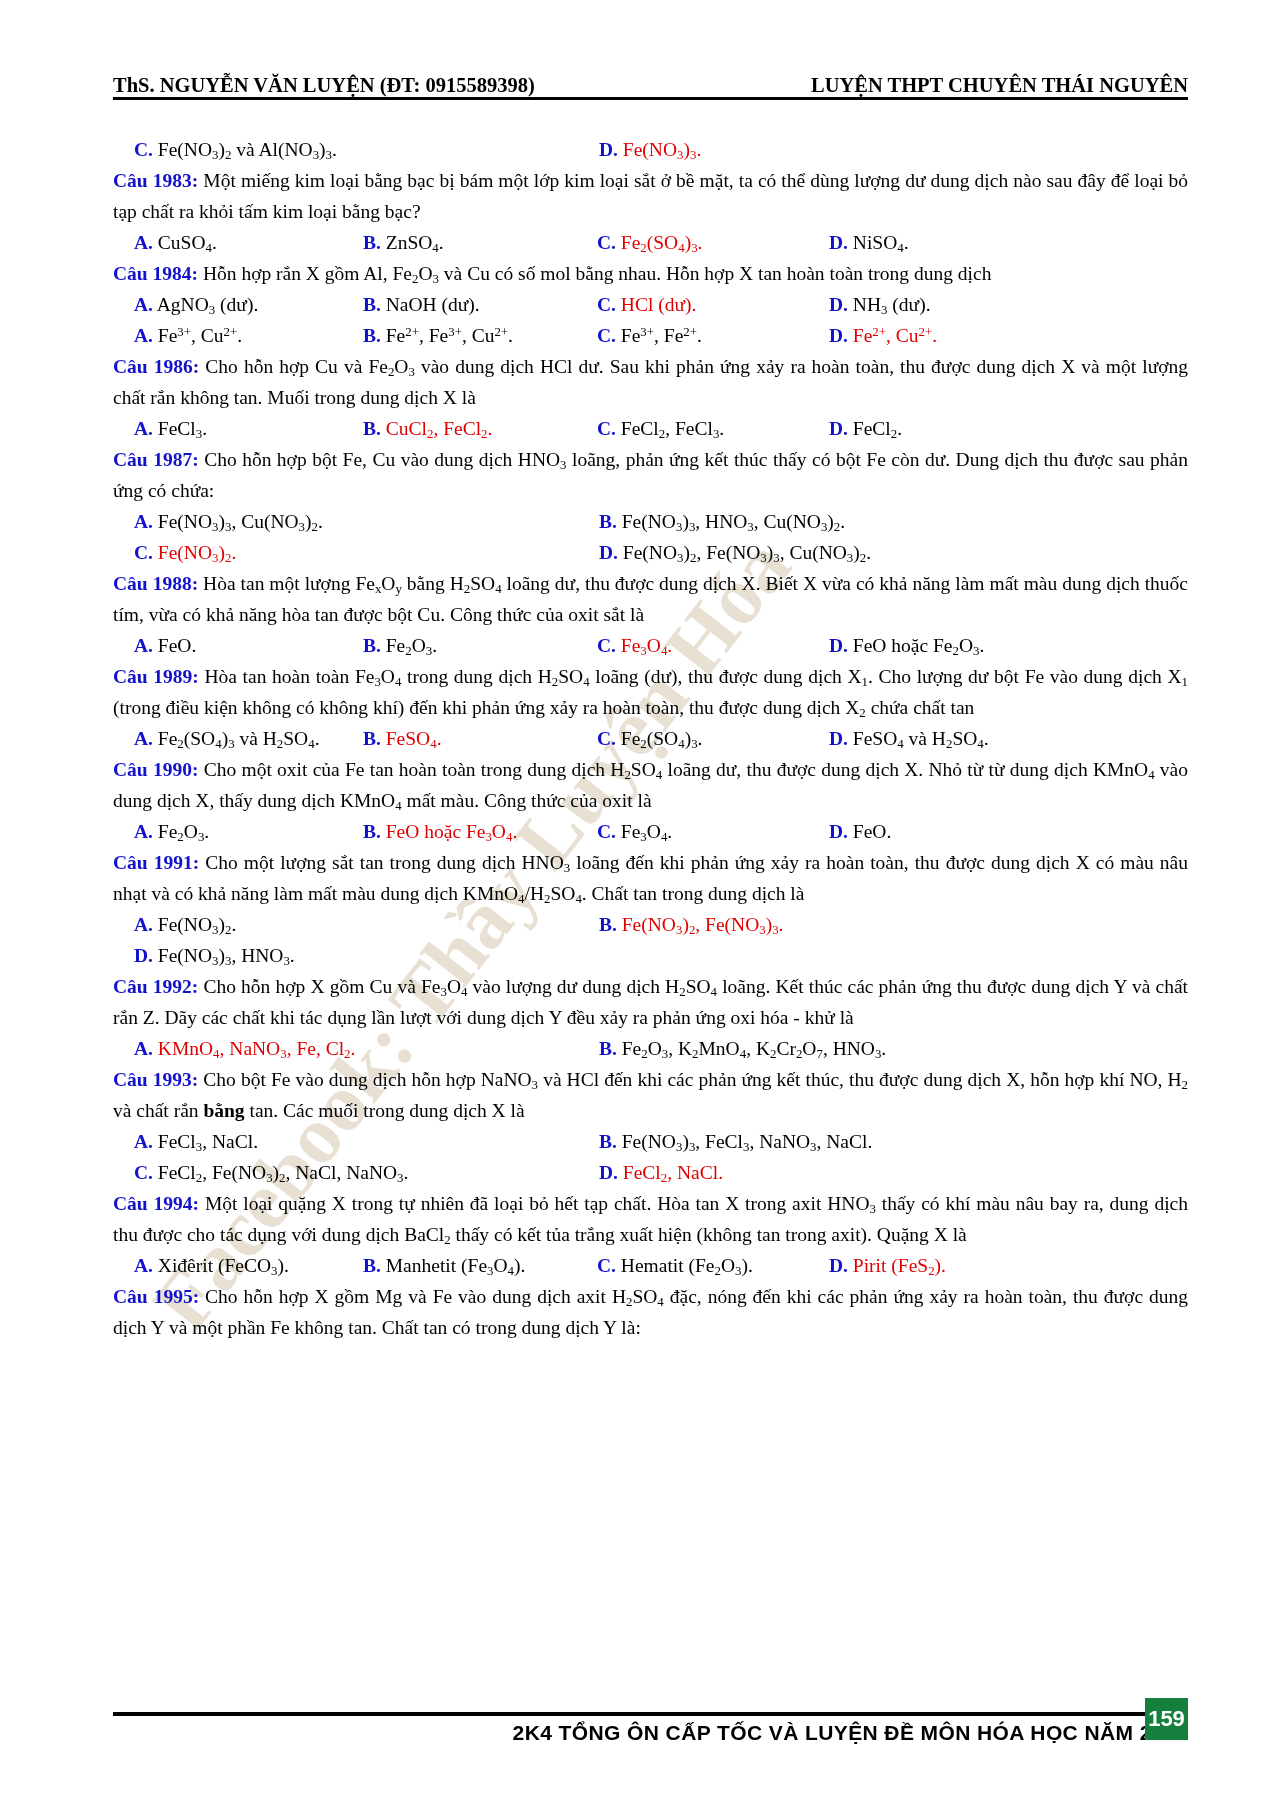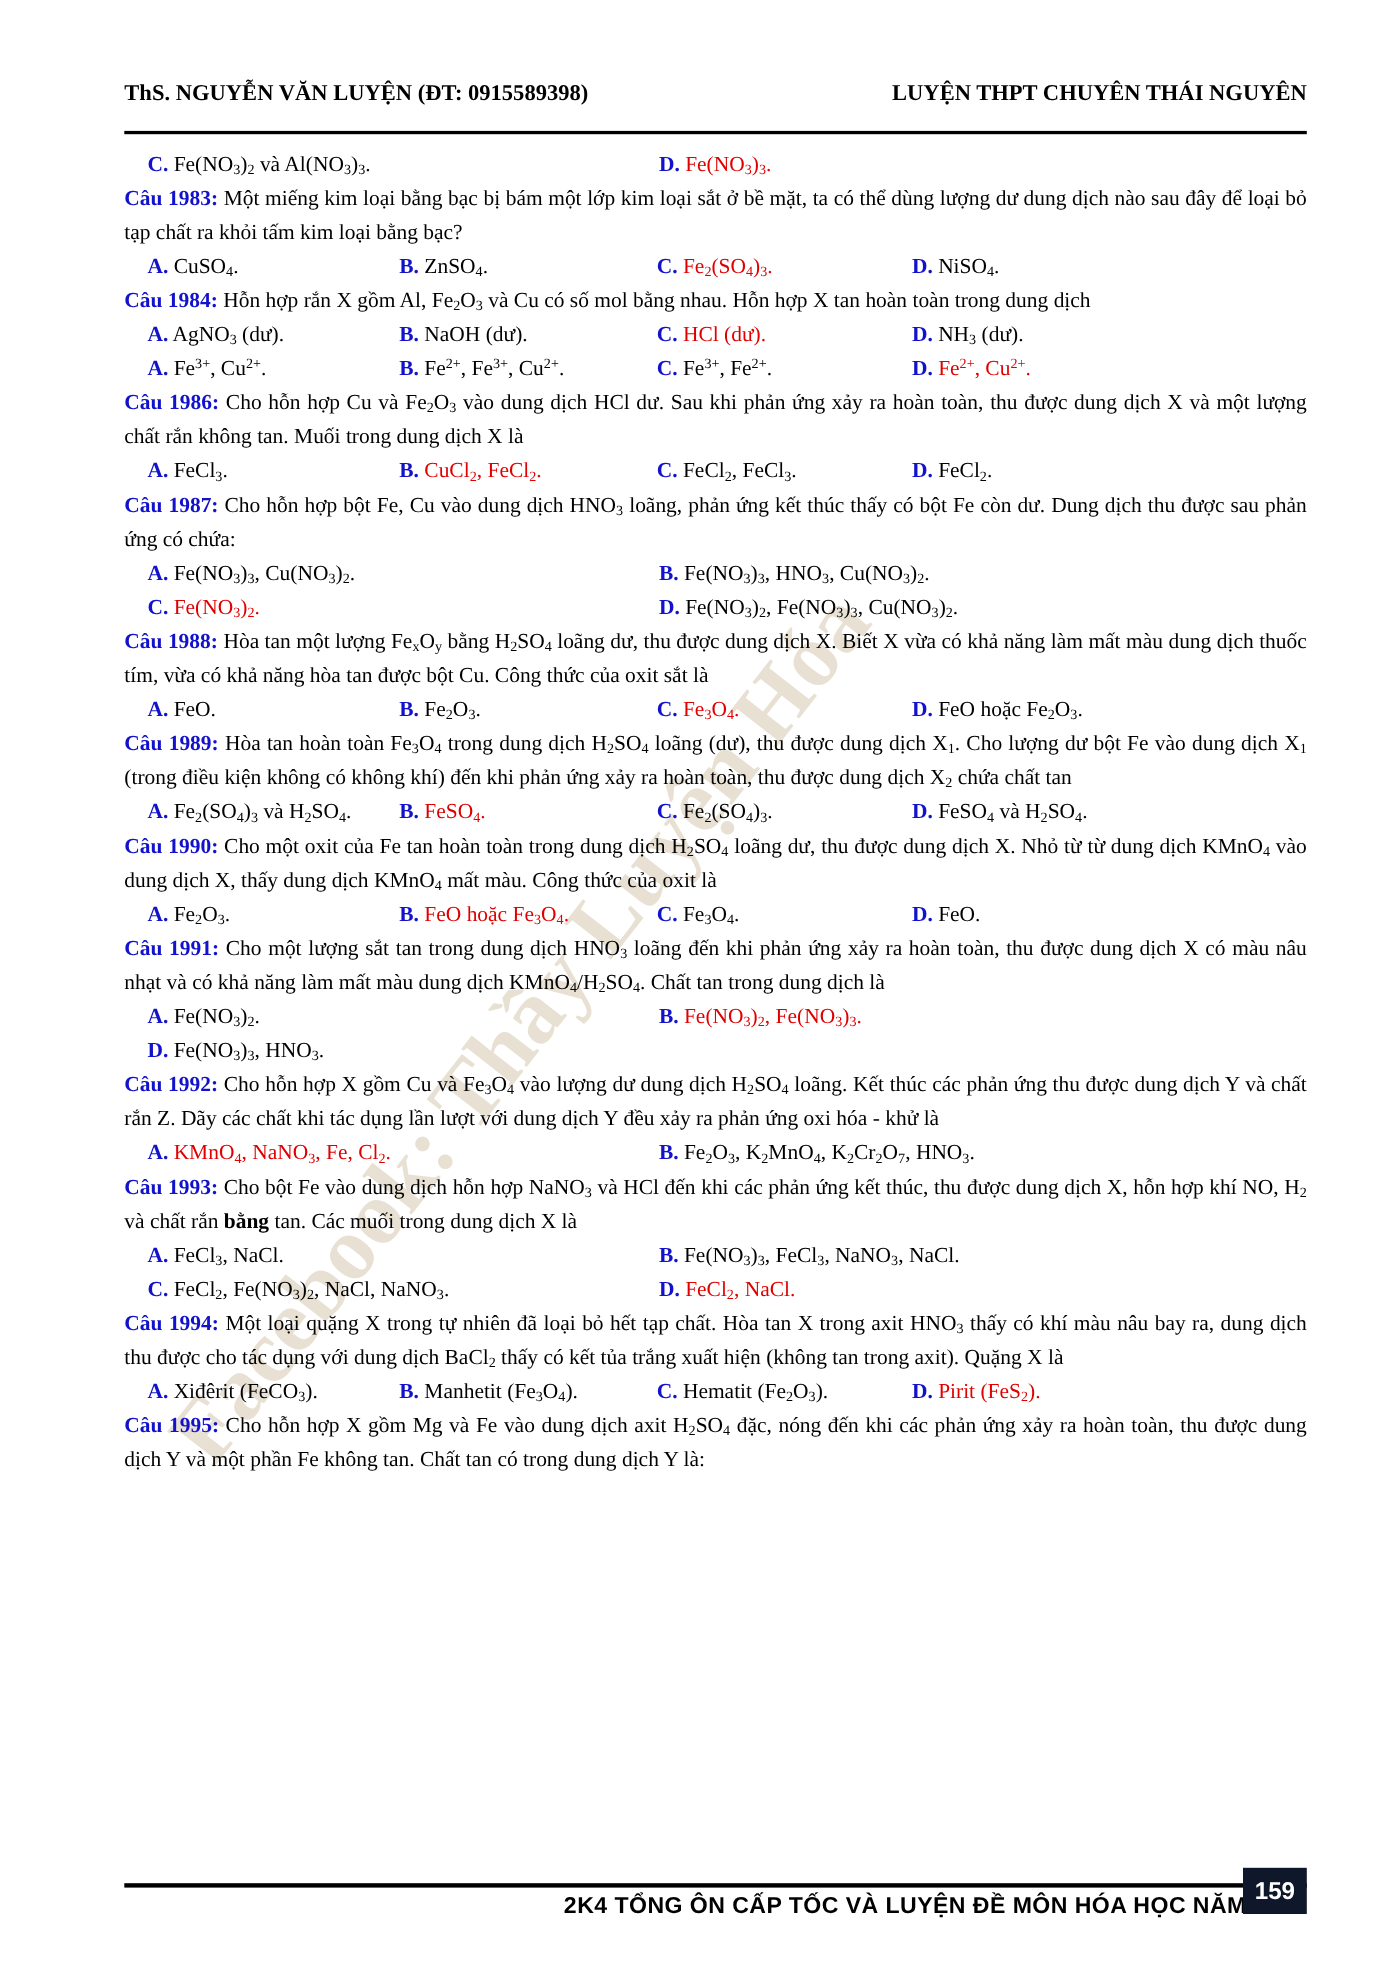--- a/index.html
+++ b/index.html
@@ -14,21 +14,21 @@
     position:absolute; left:135px; top:1290px;
     transform:rotate(-52deg); transform-origin:0 0;
     font-size:82px; font-weight:700; white-space:nowrap;
     color:rgba(204,188,158,0.45); z-index:0; pointer-events:none;
   }
 
   .header {
     position:absolute; left:113px; right:85px; top:74px; z-index:1;
     display:flex; justify-content:space-between; align-items:flex-end;
     font-weight:700; font-size:20.5px;
-    padding-bottom:22px; border-bottom:3px solid #000;
+    padding-bottom:0; border-bottom:3px solid #000;
   }
 
   .content {
     position:absolute; left:113px; right:85px; top:114px; z-index:1;
     font-size:19.5px; line-height:31px;margin-top:20px;
   }
   .q { text-align:justify; }
   .q-label { color:var(--blue); font-weight:700; }
 
   .opts { display:grid; padding-left:21px; text-align:left; }
@@ -44,22 +44,22 @@
 
   .footer {
     position:absolute; left:113px; right:85px; top:1712px; z-index:1;
     border-top:4px solid #000;
   }
   .footer-text {
     text-align:right; padding-top:5px; letter-spacing:0.4px;
     font-family:"Liberation Sans", sans-serif; font-weight:700; font-size:21px;
   }
   .page-num {
-    position:absolute; right:0; top:-18px; width:58px; height:42px;
-    background:#0f172a; color:#fff;
+    position:absolute; right:0; top:-18px; width:43px; height:42px;
+    background:#15803d; color:#fff;
     display:flex; align-items:center; justify-content:center;
     font-family:"Liberation Sans", sans-serif; font-weight:700; font-size:22px;
   }
 </style>
 </head>
 <body>
 
 <div class="watermark">Facebook: Thầy Luyện Hóa</div>
 
 <div class="header">

